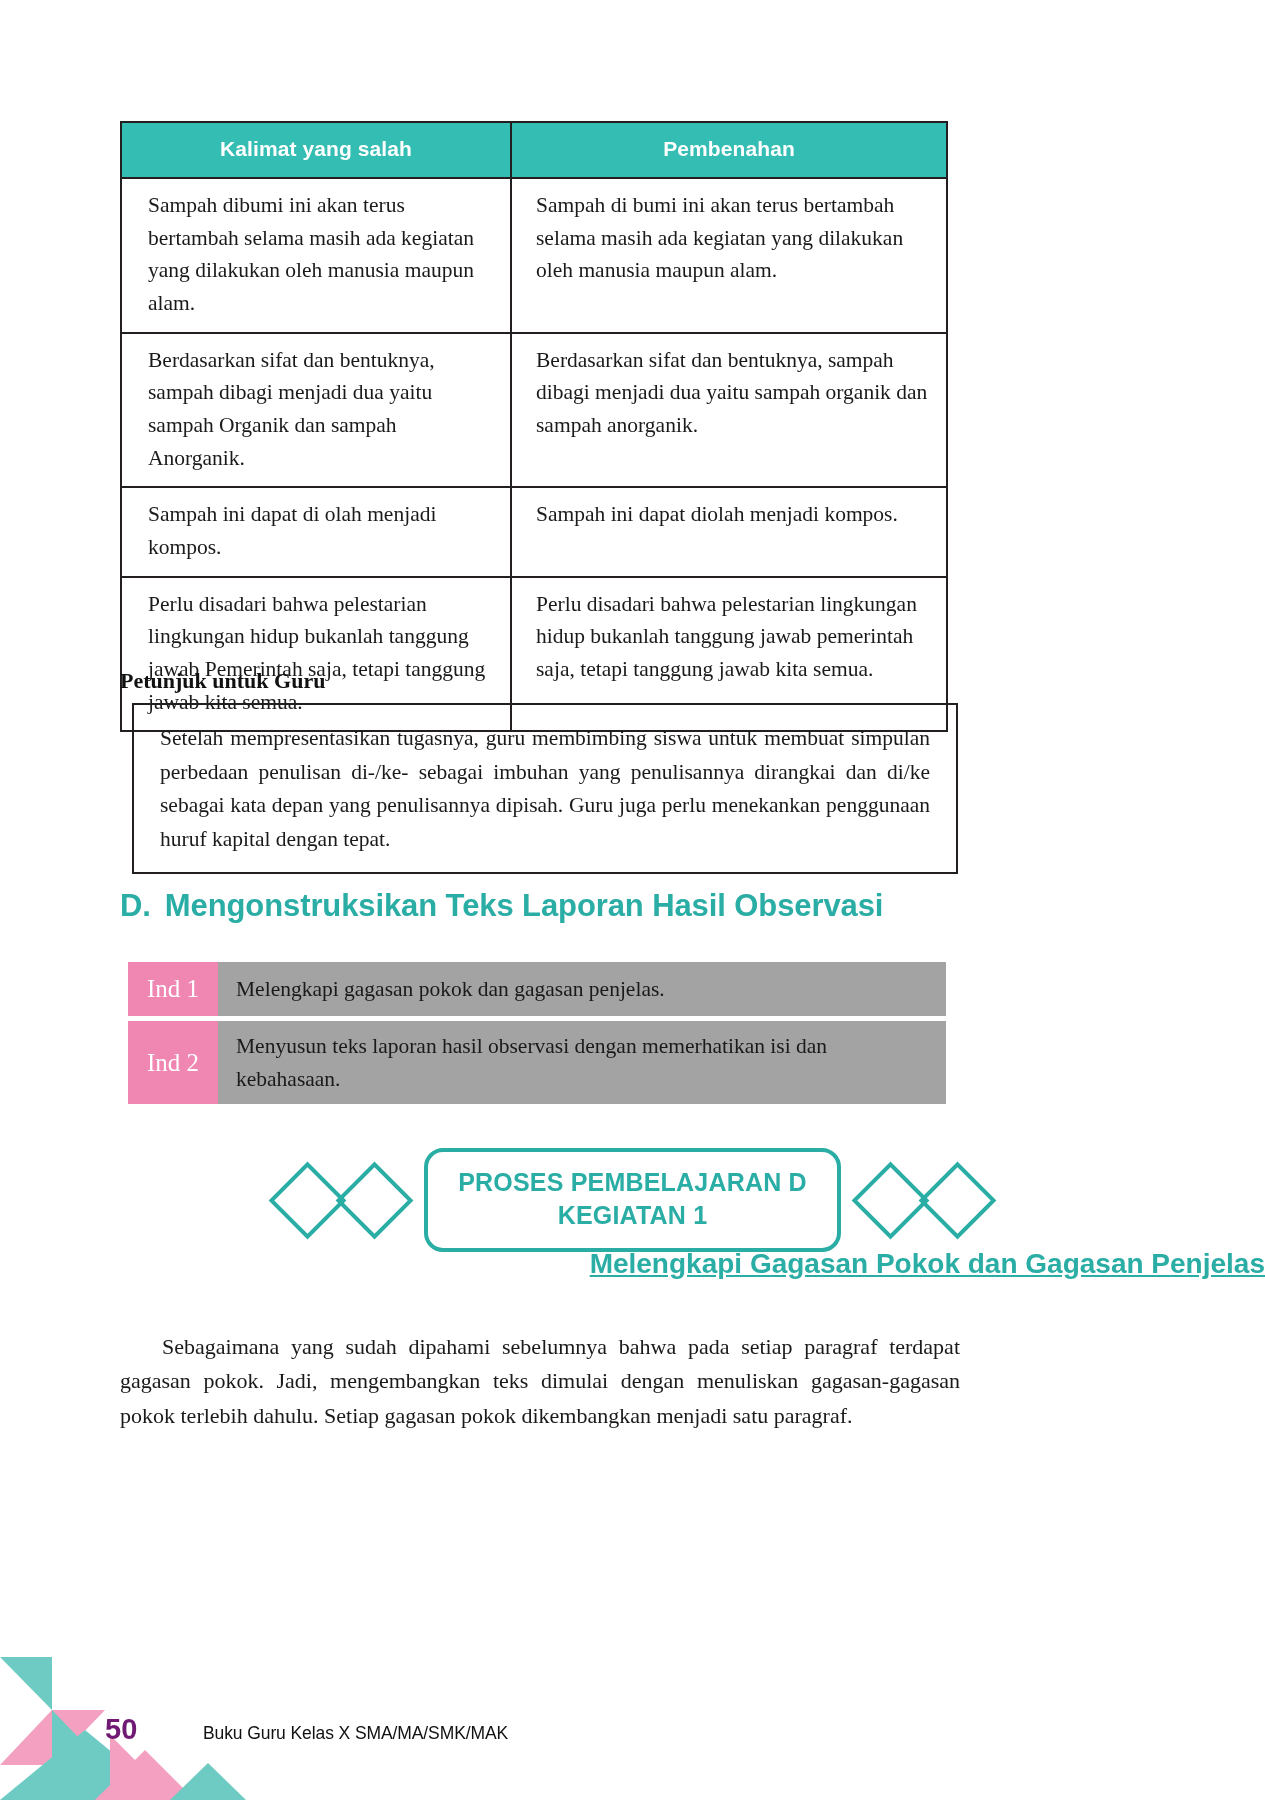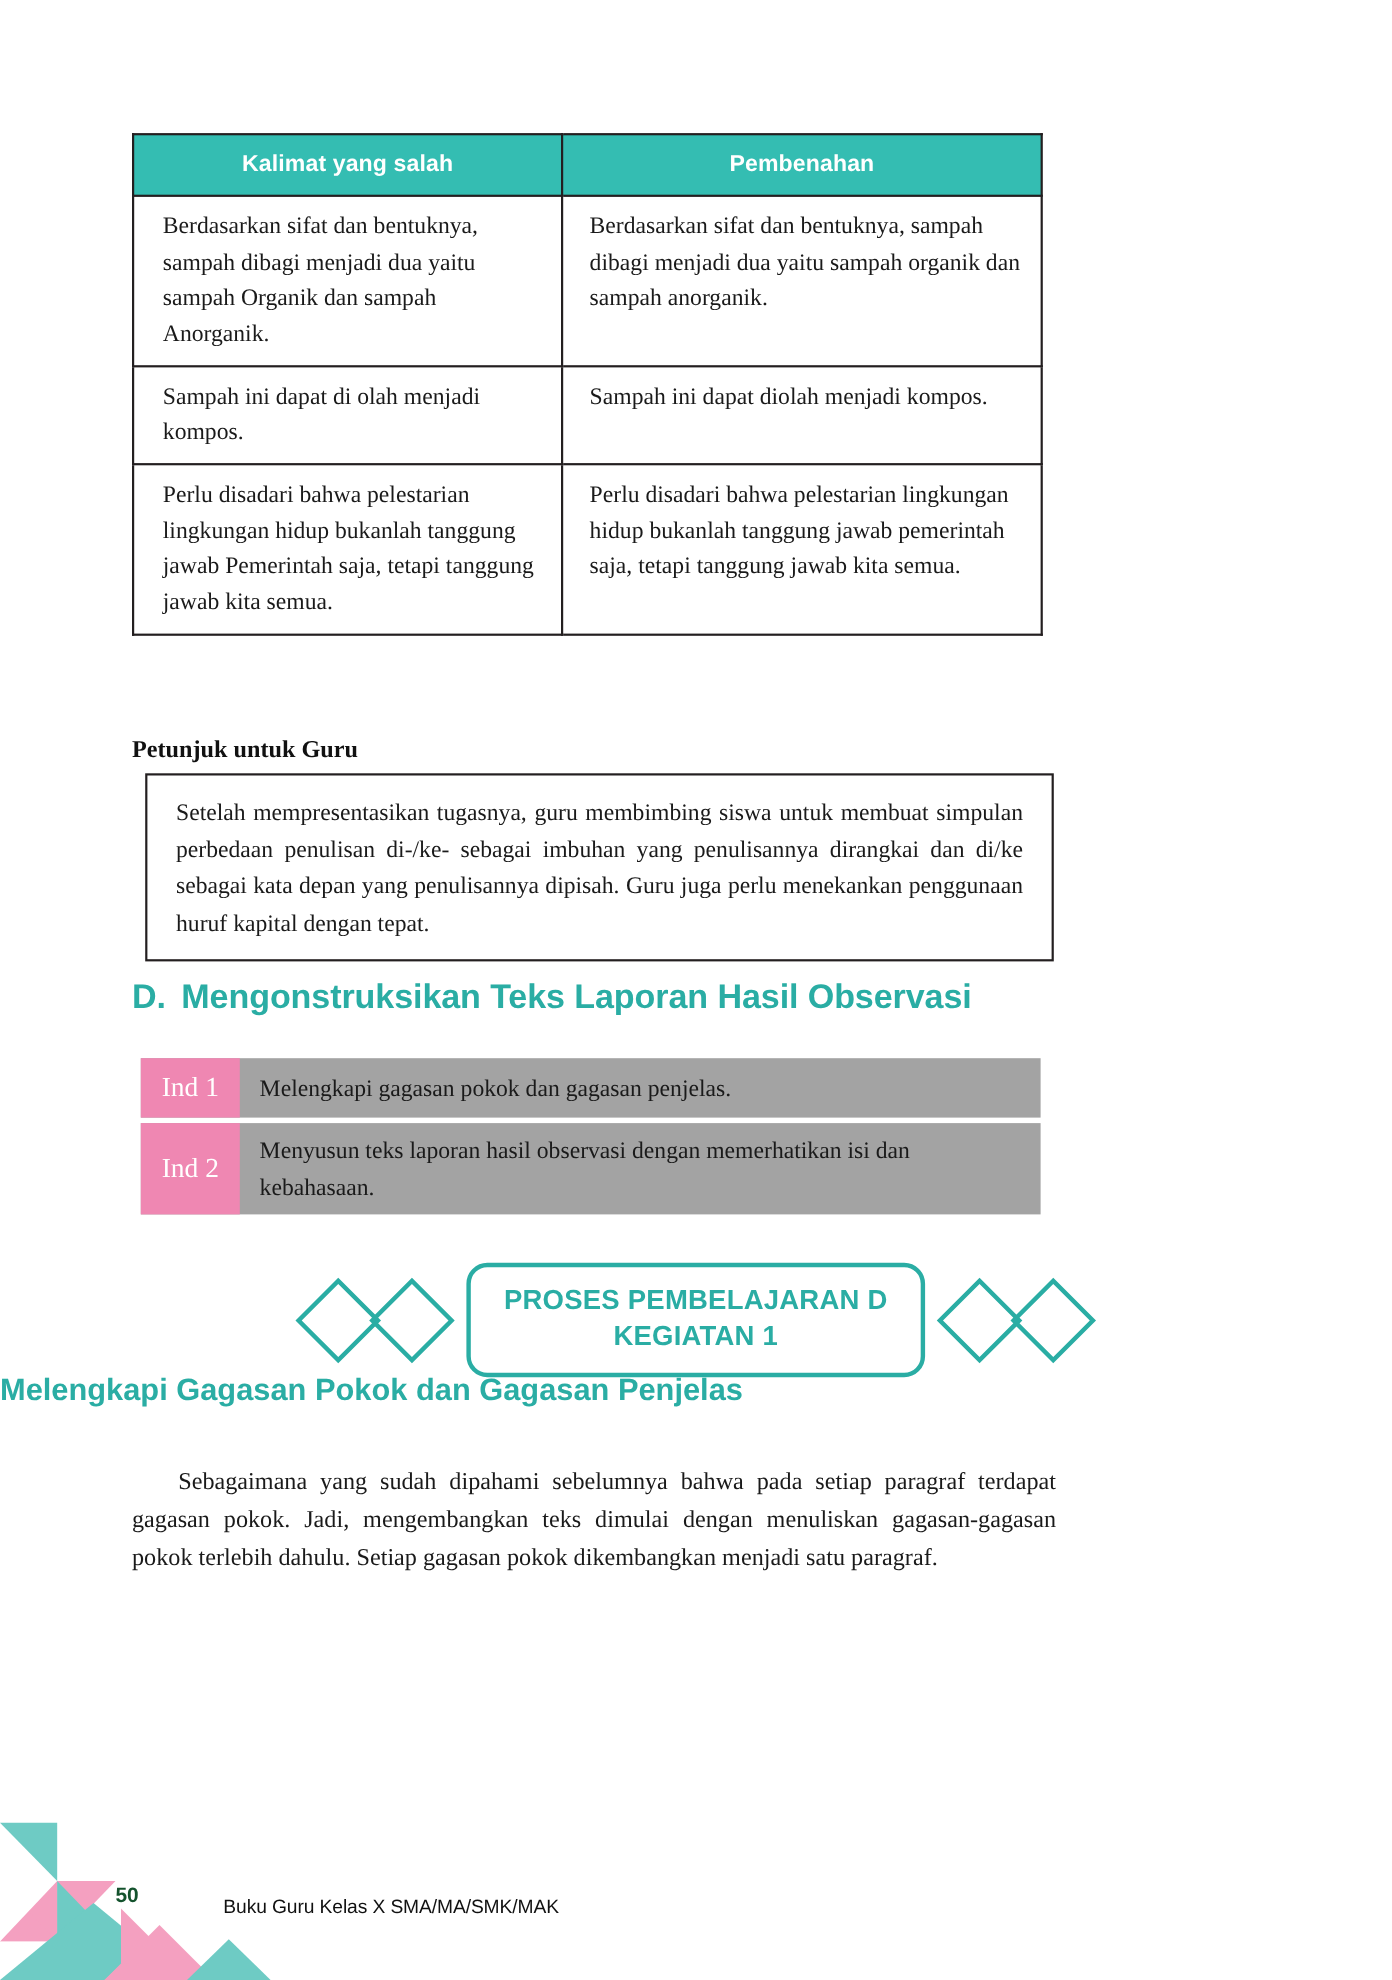--- a/index.html
+++ b/index.html
@@ -157,25 +157,26 @@
     font-size: 25px;
     color: #2aada4;
     line-height: 1.32;
     letter-spacing: .2px;
   }
   .banner-subtitle {
     position: absolute;
     left: 0;
     top: 1248px;
     width: 1265px;
-    text-align: left;
+    text-align: right;
     font-family: "Liberation Sans", sans-serif;
     font-weight: bold;
     font-size: 28px;
     color: #2aada4;
+    text-decoration: underline;
   }
 
   
   .body-para {
     position: absolute;
     left: 120px;
     top: 1330px;
     width: 840px;
     font-size: 22px;
     line-height: 1.56;
@@ -191,22 +192,22 @@
     top: 1655px;
     width: 300px;
     height: 145px;
   }
   .page-number {
     position: absolute;
     left: 105px;
     top: 1713px;
     font-family: "Liberation Sans", sans-serif;
     font-weight: bold;
-    font-size: 19px;
-    color: #14532d;
+    font-size: 29px;
+    color: #701a75;
   }
   .footer-text {
     position: absolute;
     left: 203px;
     top: 1723px;
     font-family: "Liberation Sans", sans-serif;
     font-weight: normal;
     font-size: 17.5px;
     color: #111111;
     letter-spacing: -0.1px;
@@ -218,20 +219,24 @@
 <div class="page">
 
   <table class="cmp-table">
     <thead>
       <tr>
         <th style="width:390px;">Kalimat yang salah</th>
         <th style="width:436px;">Pembenahan</th>
       </tr>
     </thead>
     <tbody>
+      <tr>
+        <td>Sampah dibumi ini akan terus bertambah selama masih ada kegiatan yang dilakukan oleh manusia maupun alam.</td>
+        <td class="right-cell">Sampah di bumi ini akan terus bertambah selama masih ada kegiatan yang dilakukan oleh manusia maupun alam.</td>
+      </tr>
       <tr>
         <td>Berdasarkan sifat dan bentuknya, sampah dibagi menjadi dua yaitu sampah Organik dan sampah Anorganik.</td>
         <td class="right-cell">Berdasarkan sifat dan bentuknya, sampah dibagi menjadi dua yaitu sampah organik dan sampah anorganik.</td>
       </tr>
       <tr>
         <td>Sampah ini dapat di olah menjadi kompos.</td>
         <td class="right-cell">Sampah ini dapat diolah menjadi kompos.</td>
       </tr>
       <tr>
         <td>Perlu disadari bahwa pelestarian lingkungan hidup bukanlah tanggung jawab Pemerintah saja, tetapi tanggung jawab kita semua.</td>

